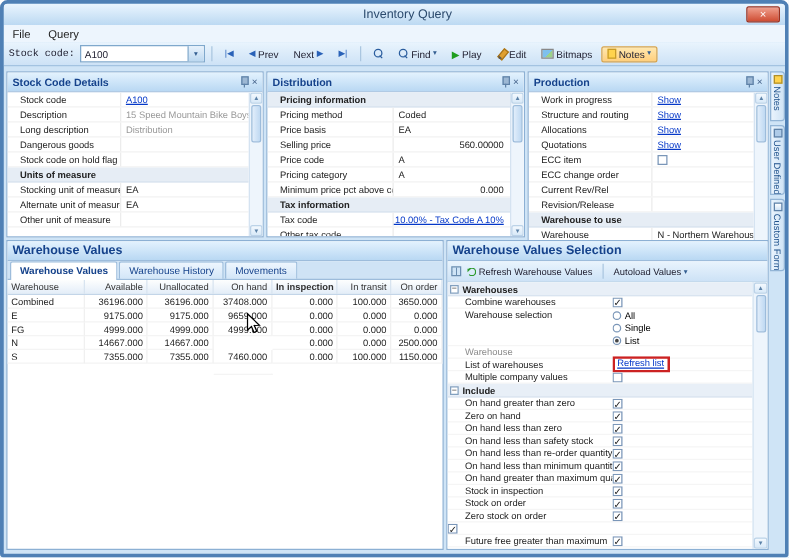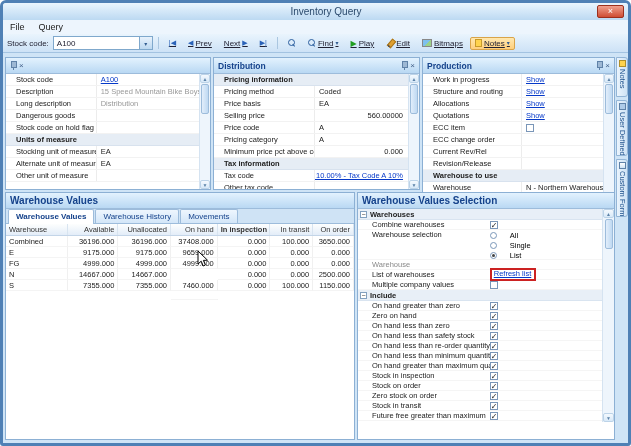--- a/index.html
+++ b/index.html
@@ -15,27 +15,27 @@
     color:#fff; font-size:9px; line-height:11px; text-align:center; cursor:default; }
 
   
   .menubar { position:absolute; left:0; top:17px; right:0; height:14px; background:#edf5fd; display:flex; align-items:center; }
   .menu-item { font-size:9px; color:#222; padding:0 7px; height:100%; line-height:14px; }
 
   
   .toolbar { position:absolute; left:0; top:31px; right:0; height:19px;
     background:linear-gradient(#e9f4fd,#cde2f6); border-bottom:1px solid #a3c3e1;
     display:flex; align-items:center; gap:2px; padding:0 4px; font-size:8px; color:#223; }
-  .tb-label { margin-right:2px; }
+  .tb-label { margin-right:2px;font-family:Liberation Mono, monospace; }
   .combo { width:100px; height:14px; background:#fff; border:1px solid #7fa8cc; display:flex; align-items:center; }
   .combo-text { flex:1; padding-left:3px; font-size:8px; }
   .combo-btn { width:13px; height:100%; background:linear-gradient(#e8f2fc,#bcd8f0); border-left:1px solid #7fa8cc;
     font-size:6px; color:#335e91; display:flex; align-items:center; justify-content:center; }
   .tb-sep { width:1px; height:12px; background:#aac6e0; margin:0 3px; }
-  .tb-btn { display:inline-flex; gap:2px; padding:1px 4px; border-radius:2px; border:1px solid transparent;text-decoration:underline; }
+  .tb-btn { display:inline-flex; gap:2px; padding:1px 4px; border-radius:2px; border:1px solid transparent; }
   .tb-btn.notes-active { background:linear-gradient(#ffe8b0,#ffcf7d); border-color:#d9a44a; }
   .nav-ico { color:#2a62b8; font-size:7px; }
   .dd { font-size:6px; color:#335e91; }
   .mag { width:8px; height:8px; position:relative; display:inline-block; }
   .mag::before { content:""; position:absolute; left:0; top:0; width:5px; height:5px; border:1.2px solid #2a5d9e; border-radius:50%; }
   .mag::after { content:""; position:absolute; left:5px; top:5px; width:3px; height:1.4px; background:#2a5d9e; transform:rotate(45deg); transform-origin:0 0; }
   .play-ico { color:#1f9e1f; font-size:8px; }
   .pencil-ico { width:8px; height:9px; position:relative; display:inline-block; }
   .pencil-ico::before { content:""; position:absolute; left:3px; top:0; width:3px; height:7px; background:#e0a030; border:0.5px solid #a8751c; transform:rotate(40deg); }
   .pencil-ico::after { content:""; position:absolute; left:0; top:6px; width:0; height:0; border:2px solid transparent; border-top-color:#555; transform:rotate(40deg); }
@@ -104,21 +104,21 @@
   .sel-body .vscroll { width:12px; }
   .sel-sec { display:flex; align-items:center; gap:3px; height:11px; background:#e8eff7; border-bottom:1px solid #d9e4f0;
     font-weight:bold; font-size:7.5px; color:#222; padding-left:2px; }
   .exp { width:7px; height:7px; border:1px solid #82a0bf; background:#fff; font-size:7px; line-height:5px; text-align:center; color:#333; font-weight:normal; }
   .sel-row { display:flex; height:10px; border-bottom:1px solid #f5f5f5; font-size:7.5px; align-items:center; }
   .sel-row.tall { height:30px; align-items:flex-start; }
   .sel-lab { width:54%; padding-left:14px; color:#222; white-space:nowrap; overflow:hidden; line-height:10px; }
   .sel-lab.dis { color:#8a8a8a; }
   .sel-ctl { flex:1; display:flex; align-items:center; overflow:hidden; }
   .tall .sel-ctl { flex-direction:column; align-items:flex-start; }
-  .radio-line { display:flex; align-items:center; height:10px; gap:13px;text-align:center; }
+  .radio-line { display:flex; align-items:center; height:10px; gap:3px;text-align:center; }
   .rad { width:7px; height:7px; border:1px solid #7a96b8; border-radius:50%; background:#fff; position:relative; display:inline-block; }
   .rad.sel::after { content:""; position:absolute; left:1.5px; top:1.5px; width:3px; height:3px; border-radius:50%; background:#444; }
   .cbx { width:8px; height:8px; border:1px solid #7a96b8; background:#fff; font-size:8px; line-height:7px; text-align:center;
     color:#1a1a1a; display:inline-block; }
   .hl-box { border:2px solid #cc2222; padding:0 3px 1px 2px; display:inline-block; line-height:8px; }
 
   
   .side-tabs { position:absolute; left:613px; top:54px; width:12px; display:flex; flex-direction:column; gap:3px; }
   .side-tab { width:12px; background:linear-gradient(to right,#eaf4fd,#cfe3f5); border:1px solid #93b5d6;
     border-radius:0 3px 3px 0; display:flex; flex-direction:column; align-items:center; padding:2px 0; gap:2px; overflow:hidden; }
@@ -188,20 +188,21 @@
       </span>
     <span class="tb-btn notes-active">
         <span class="note-ico"></span>
         <span>Notes</span>
         <span class="dd">▾</span>
       </span>
   </div>
 
   <div class="panel" id="p-stock" style="left:2px;top:54px;width:206px;height:133px">
     <div class="panel-hdr">
+      <span class="panel-title">Stock Code Details</span>
       <span class="pin"></span>
       <span class="hdr-ico">×</span>
     </div>
     <div class="panel-body">
       <div class="pgrid">
           <div class="pg-row">
             <div class="pg-lab">Stock code</div>
             <div class="pg-val">
               <span class="plink">A100</span>
             </div>
@@ -439,20 +440,32 @@
           <div class="t-cell num" style="width: 53px;">0.000</div>
           <div class="t-cell num" style="width: 43px;">100.000</div>
           <div class="t-cell num" style="width: 41px;">1150.000</div>
         </div>
       </div>
   </div>
 
   <div class="panel" id="p-sel" style="left:354px;top:189px;width:258px;height:248px">
     <div class="panel-hdr">
       <span class="panel-title big">Warehouse Values Selection</span>
+    </div>
+    <div class="sel-toolbar">
+      <span class="grid-ico"></span>
+      <span class="sel-btn">
+        <span class="refresh-ico"></span>
+        <span>Refresh Warehouse Values</span>
+      </span>
+      <span class="tb-sep"></span>
+      <span class="sel-btn">
+        <span>Autoload Values</span>
+        <span class="dd">▾</span>
+      </span>
     </div>
     <div class="sel-body">
       <div class="sel-list">
           <div class="sel-sec">
             <span class="exp">−</span>
             <span class="sel-sec-t">Warehouses</span>
           </div>
           <div class="sel-row">
             <div class="sel-lab">Combine warehouses</div>
             <div class="sel-ctl">
@@ -550,21 +563,20 @@
               <span class="cbx">✓</span>
             </div>
           </div>
           <div class="sel-row">
             <div class="sel-lab">Zero stock on order</div>
             <div class="sel-ctl">
               <span class="cbx">✓</span>
             </div>
           </div>
           <div class="sel-row">
-            <div class="sel-lab">Stock in transit</div>
             <div class="sel-ctl">
               <span class="cbx">✓</span>
             </div>
           </div>
           <div class="sel-row">
             <div class="sel-lab">Future free greater than maximum</div>
             <div class="sel-ctl">
               <span class="cbx">✓</span>
             </div>
           </div>

